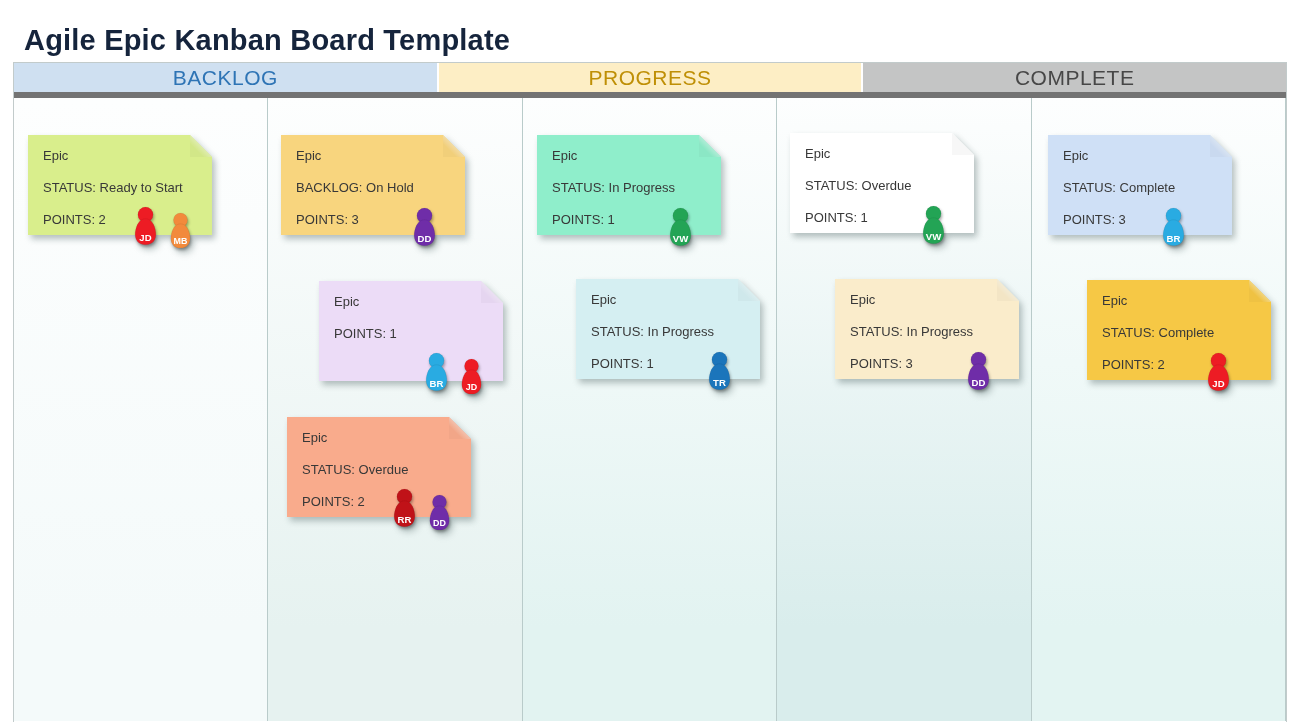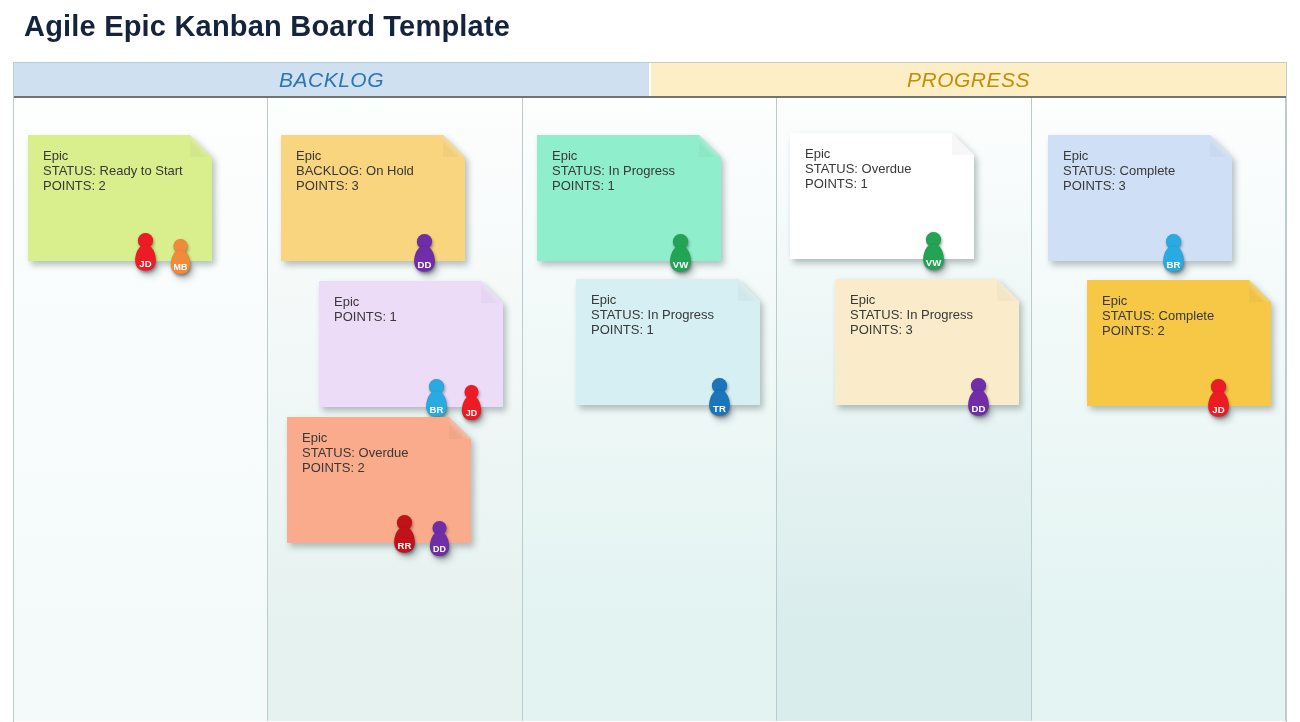--- a/index.html
+++ b/index.html
@@ -7,42 +7,41 @@
   body {
     position: relative;
     background: #ffffff;
     font-family: "Liberation Sans", sans-serif;
     overflow: hidden;
   }
 
   .page-title {
     position: absolute;
     left: 24px;
-    top: 10px;
+    top: 24px;
     font-size: 29px;
     font-weight: 700;
     letter-spacing: 0.2px;
     color: #15243c;
   }
 
   .board {
     position: absolute;
     left: 13px;
     top: 62px;
     width: 1274px;
     height: 660px;
     border: 1px solid #c2cbcb;
     border-bottom: none;
   }
 
   .header-row {
     display: flex;
     height: 35px;
-    border-bottom: 2px solid #737373;
-    font-style: italic;
+    border-bottom: 6px solid #737373;
   }
   .col-header {
     flex: 1 1 0;
     display: flex;
     align-items: center;
     justify-content: center;
     font-size: 21px;
     letter-spacing: 0.5px;
     background: var(--hbg);
     color: var(--htx);
@@ -59,21 +58,21 @@
     flex: 1 1 0;
     background: linear-gradient(180deg, #fdfefe 0%, var(--tint) 85%);
     border-right: 1px solid #b9cbca;
   }
   .col-body:last-child { border-right: none; }
 
   
   .card {
     position: absolute;
     width: 184px;
-    height: 126px;
+    height: 100px;
     filter: drop-shadow(3px 4px 3px rgba(96, 115, 115, 0.45));
   }
   .card-bg {
     position: absolute;
     inset: 0;
     background: var(--c);
     clip-path: polygon(0 0, calc(100% - 22px) 0, 100% 22px, 100% 100%, 0 100%);
   }
   .fold {
     position: absolute;
@@ -85,21 +84,21 @@
     background: linear-gradient(225deg, #ffffff 8%, rgba(255,255,255,0) 70%), var(--c);
     filter: brightness(0.97);
   }
   .card-text {
     position: absolute;
     inset: 0;
     padding: 13px 15px;
     font-size: 13px;
     color: #383838;
   }
-  .card-line { }
+  .card-line { margin-top: 17px; }
 
   
   .c0 { left: 14px;   top: 37px; }
   .c1 { left: 267px;  top: 37px; }
   .c2 { left: 305px;  top: 183px; }
   .c3 { left: 273px;  top: 319px; }
   .c4 { left: 523px;  top: 37px; }
   .c5 { left: 562px;  top: 181px; }
   .c6 { left: 776px;  top: 35px; }
   .c7 { left: 821px;  top: 181px; }
@@ -127,20 +126,21 @@
 </head>
 <body>
 
 <h1 class="page-title">Agile Epic Kanban Board Template</h1>
 
 <div class="board">
 
   <div class="header-row">
     <div class="col-header" style="--hbg: #cfe0f1; --htx: #2e74b5;">BACKLOG</div>
     <div class="col-header" style="--hbg: #fdeec5; --htx: #bf8f06;">PROGRESS</div>
+    <div class="col-header" style="--hbg: #c4c5c5; --htx: #474747;">COMPLETE</div>
   </div>
 
   <div class="board-body">
     <div class="col-body" style="--tint: #f4fafa;"></div>
     <div class="col-body" style="--tint: #e6f2f0;"></div>
     <div class="col-body" style="--tint: #e2f3f1;"></div>
     <div class="col-body" style="--tint: #d9edec;"></div>
     <div class="col-body" style="--tint: #e3f4f2;"></div>
 
     <div class="card c0" style="--c: #d9ee8c;">

